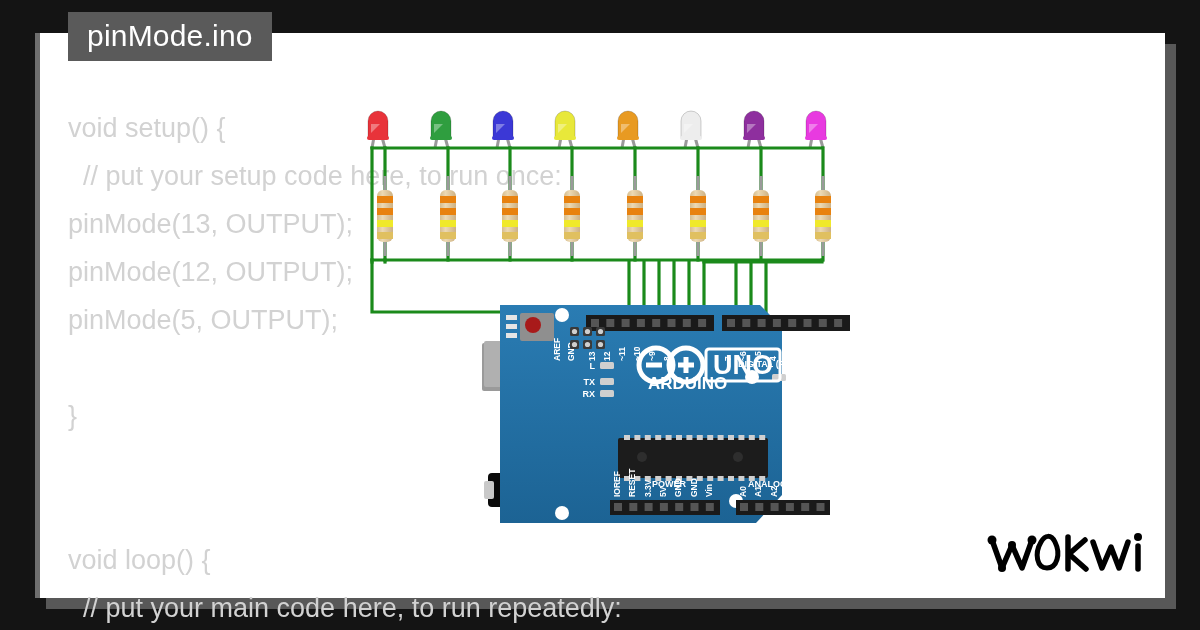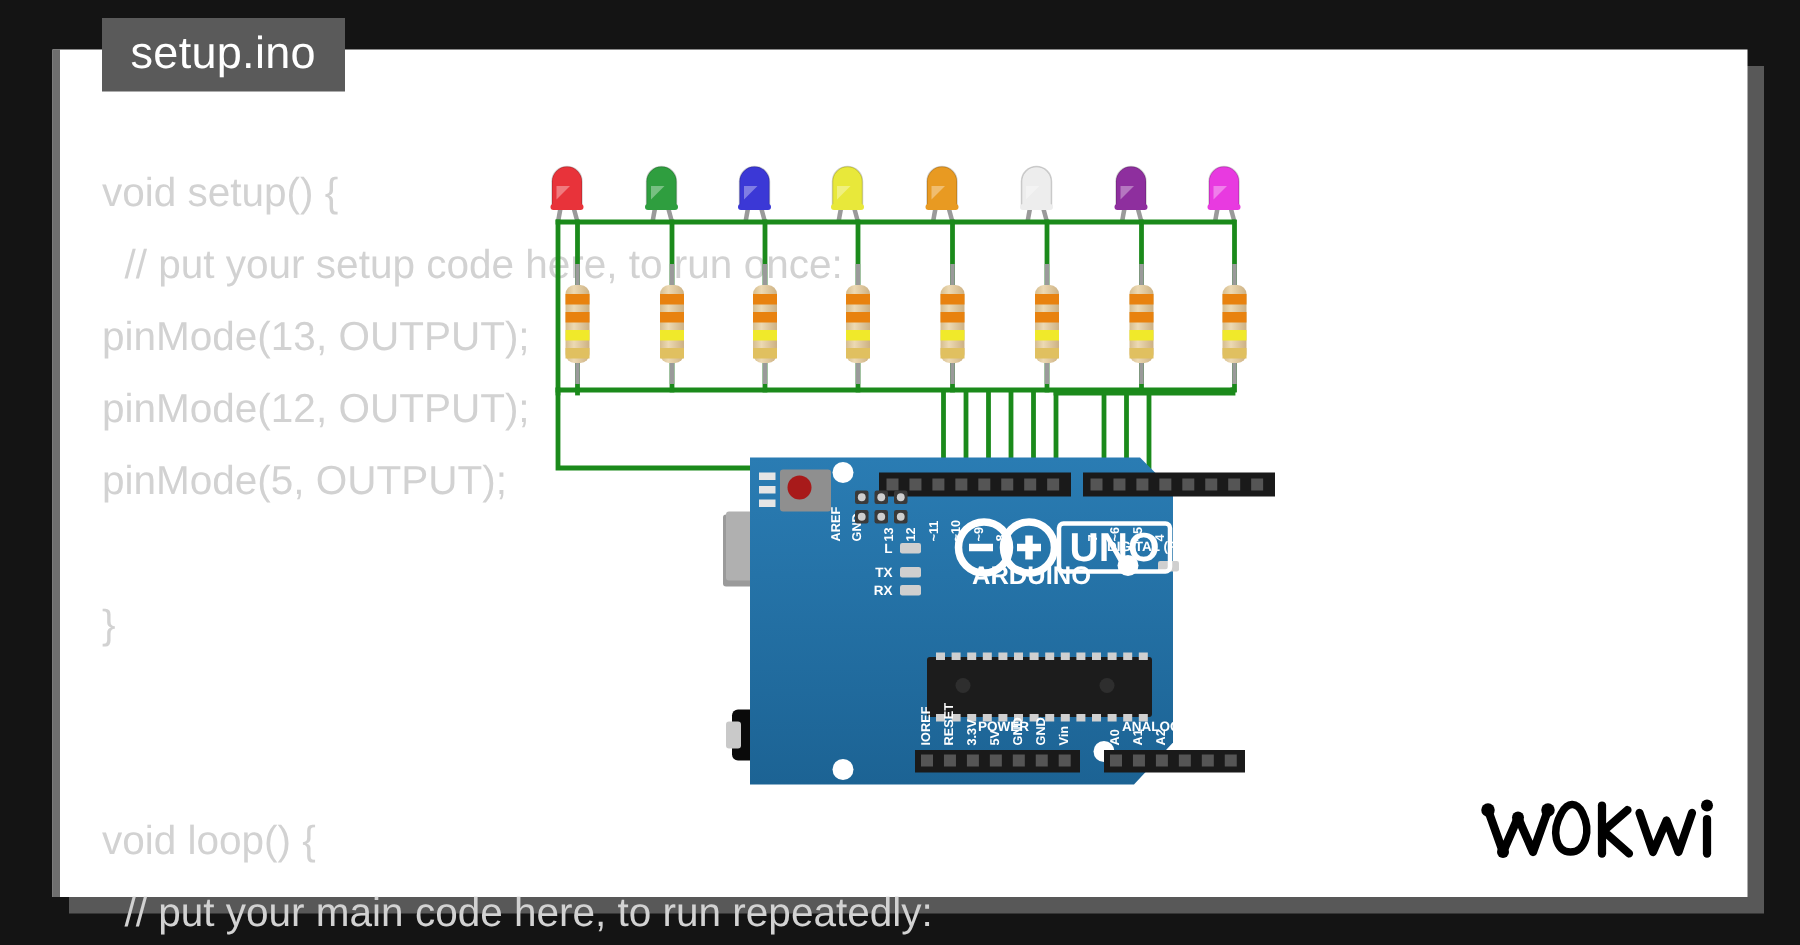--- a/index.html
+++ b/index.html
@@ -59,21 +59,21 @@
 </style>
 </head>
 <body>
 
 <div id="shadow-layer"></div>
 <div id="editor-panel"></div>
 <div id="panel-left-edge"></div>
 
 <div id="code"><div class="code-line">void setup() {</div><div class="code-line">  // put your setup code here, to run once:</div><div class="code-line">pinMode(13, OUTPUT);</div><div class="code-line">pinMode(12, OUTPUT);</div><div class="code-line">pinMode(5, OUTPUT);</div><div class="code-line">&nbsp;</div><div class="code-line">}</div><div class="code-line">&nbsp;</div><div class="code-line">&nbsp;</div><div class="code-line">void loop() {</div><div class="code-line">  // put your main code here, to run repeatedly:</div></div>
 
-<div id="tab">setup.ino</div>
+<div id="tab">pinMode.ino</div>
 
 <svg id="circuit" viewBox="0 0 1200 630" xmlns="http://www.w3.org/2000/svg">
   <defs>
     <linearGradient id="pcbgrad" x1="0" y1="0" x2="0" y2="1">
       <stop offset="0%" stop-color="#2a7cb3"></stop>
       <stop offset="100%" stop-color="#1c6394"></stop>
     </linearGradient>
     <linearGradient id="resbody" x1="0" y1="0" x2="1" y2="0">
       <stop offset="0%" stop-color="#d6bd8e"></stop>
       <stop offset="35%" stop-color="#ecd9b3"></stop>

